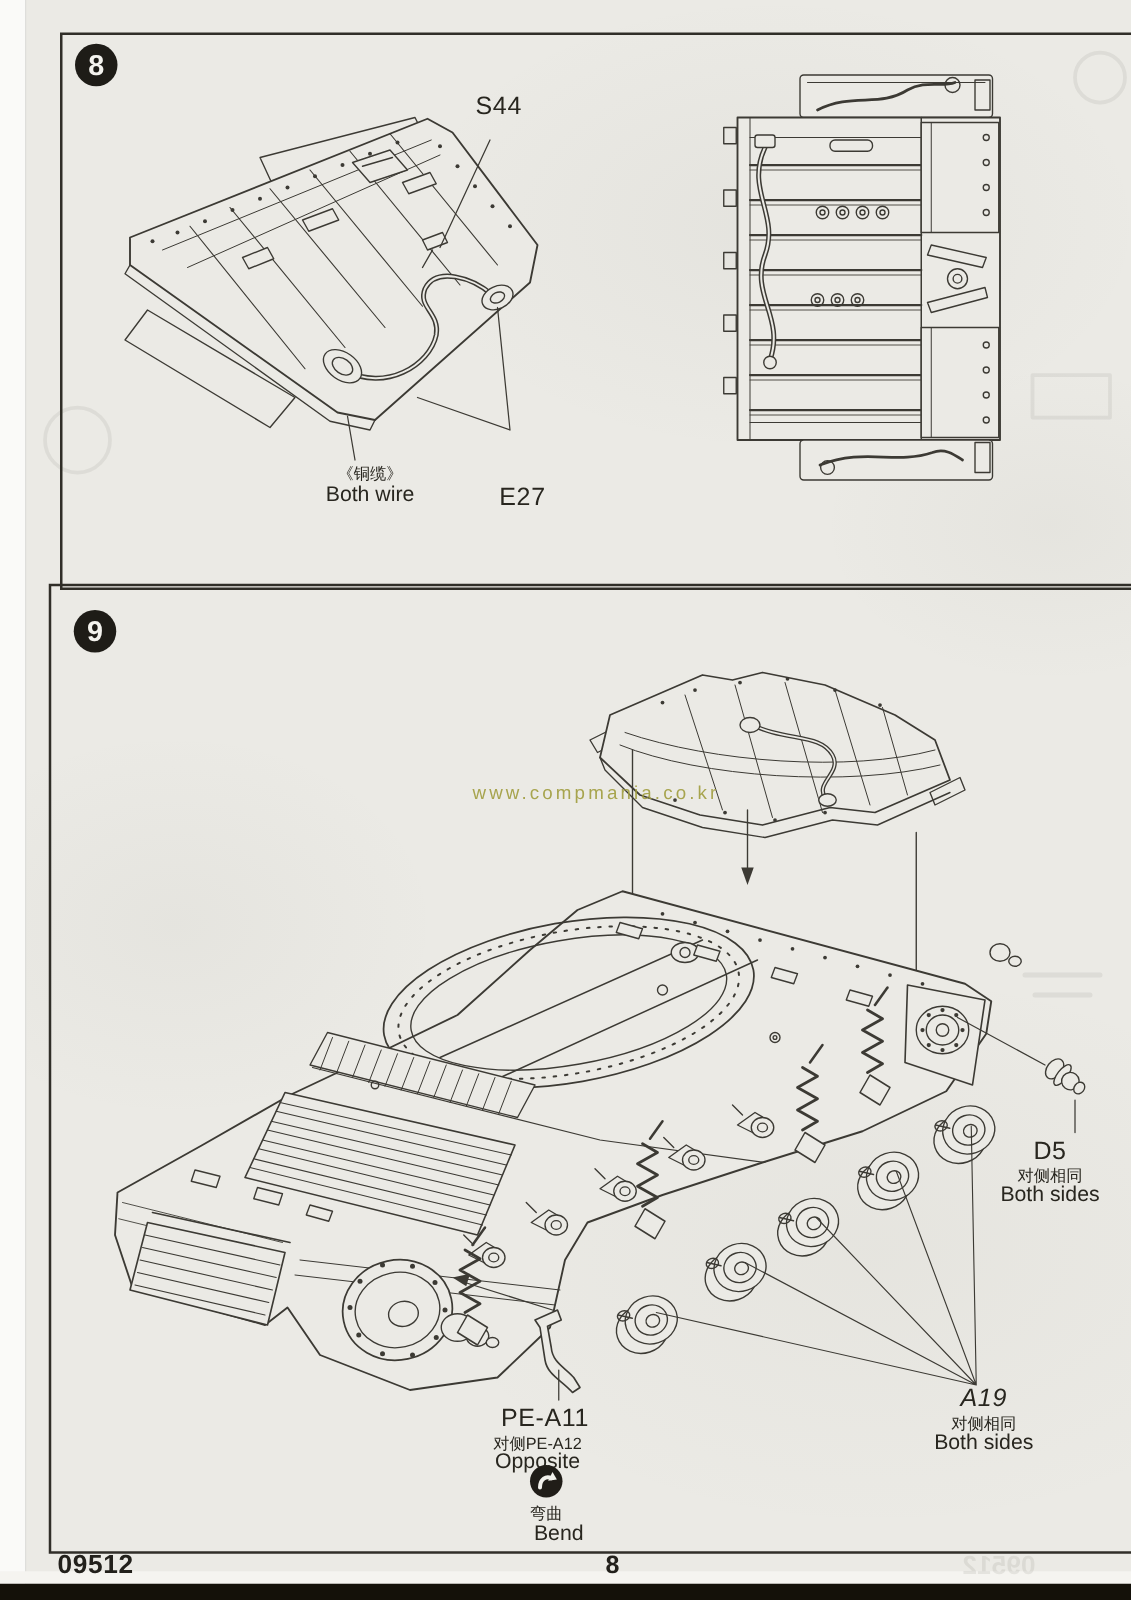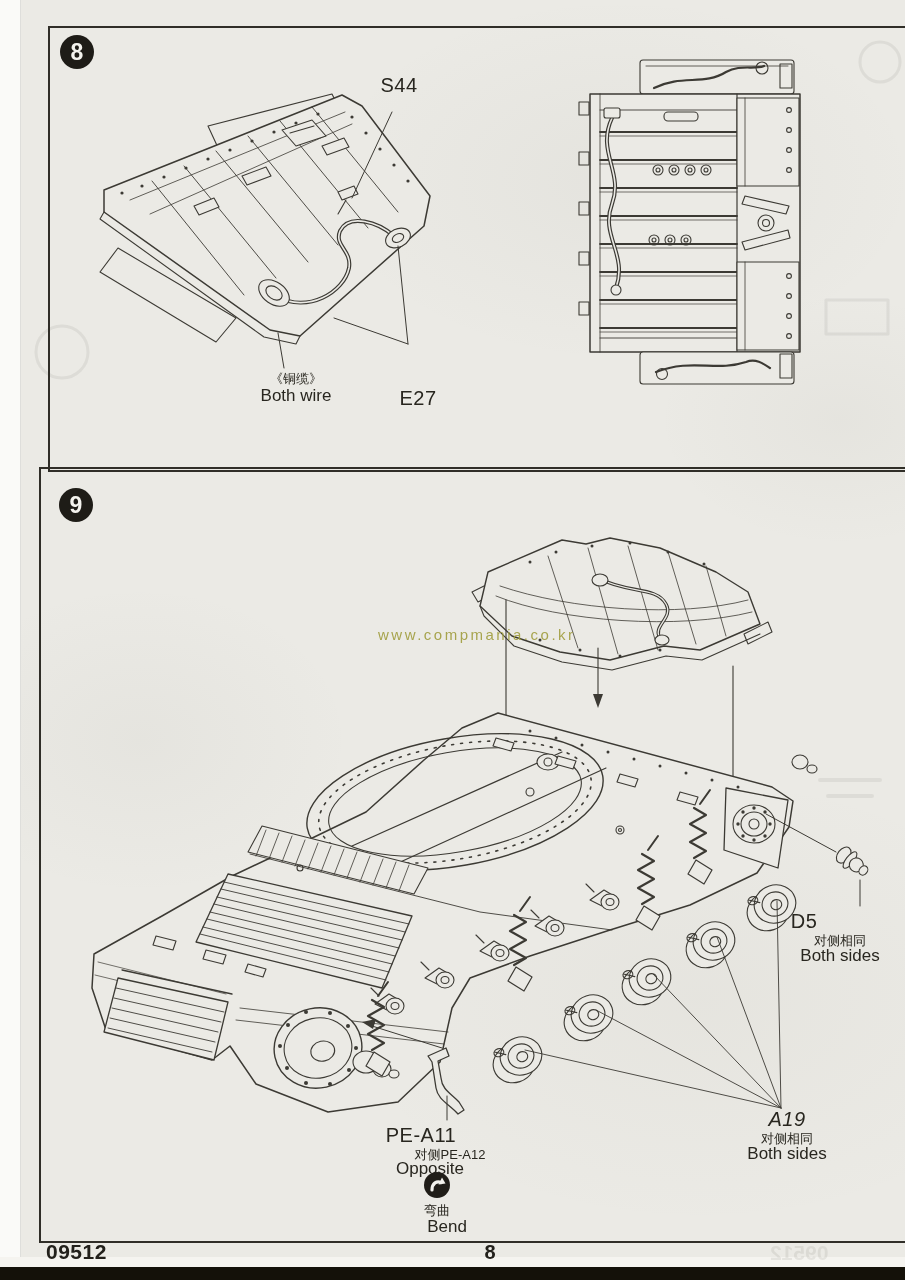--- a/index.html
+++ b/index.html
@@ -413,30 +413,30 @@
   </div>
   <div class="badge" style="left:59px;top:488px;">
     <span>9</span>
   </div>
 
   <div class="lbl part" style="left:399px;top:74px;">S44</div>
   <div class="lbl part" style="left:418px;top:339px;margin-top:48px;">E27</div>
   <div class="lbl cn" style="left:296px;top:370px;">《铜缆》</div>
   <div class="lbl en" style="left:296px;top:386px;">Both wire</div>
 
-  <div class="lbl part" style="left:804px;top:910px;">D5</div>
+  <div class="lbl part" style="left:840px;top:910px;">D5</div>
   <div class="lbl cn" style="left:840px;top:932px;">对侧相同</div>
   <div class="lbl en" style="left:840px;top:946px;">Both sides</div>
 
   <div class="lbl part" style="left:787px;top:1108px;font-style:italic;">A19</div>
   <div class="lbl cn" style="left:787px;top:1130px;">对侧相同</div>
   <div class="lbl en" style="left:787px;top:1144px;">Both sides</div>
 
-  <div class="lbl part" style="left:421px;top:1124px;">PE-A11</div>
-  <div class="lbl cn" style="left:450px;top:1146px;">对侧PE-A12</div>
+  <div class="lbl part" style="left:436px;top:1124px;">PE-A11</div>
+  <div class="lbl cn" style="left:430px;top:1146px;">对侧PE-A12</div>
   <div class="lbl en" style="left:430px;top:1159px;">Opposite</div>
 
   <div class="bend-icon">
     <svg width="28" height="28" viewBox="0 0 28 28">
       <circle cx="14" cy="14" r="13" fill="#201d18"></circle>
       <path d="M9,19 C9,12 14,9.5 18,11.5" stroke="#f2f1ec" stroke-width="3.2" fill="none" stroke-linecap="round"></path>
       <path d="M19,6.5 L22.5,12.5 L15.5,13.5 Z" fill="#f2f1ec"></path>
     </svg>
   </div>
   <div class="lbl cn" style="left:437px;top:1202px;">弯曲</div>

